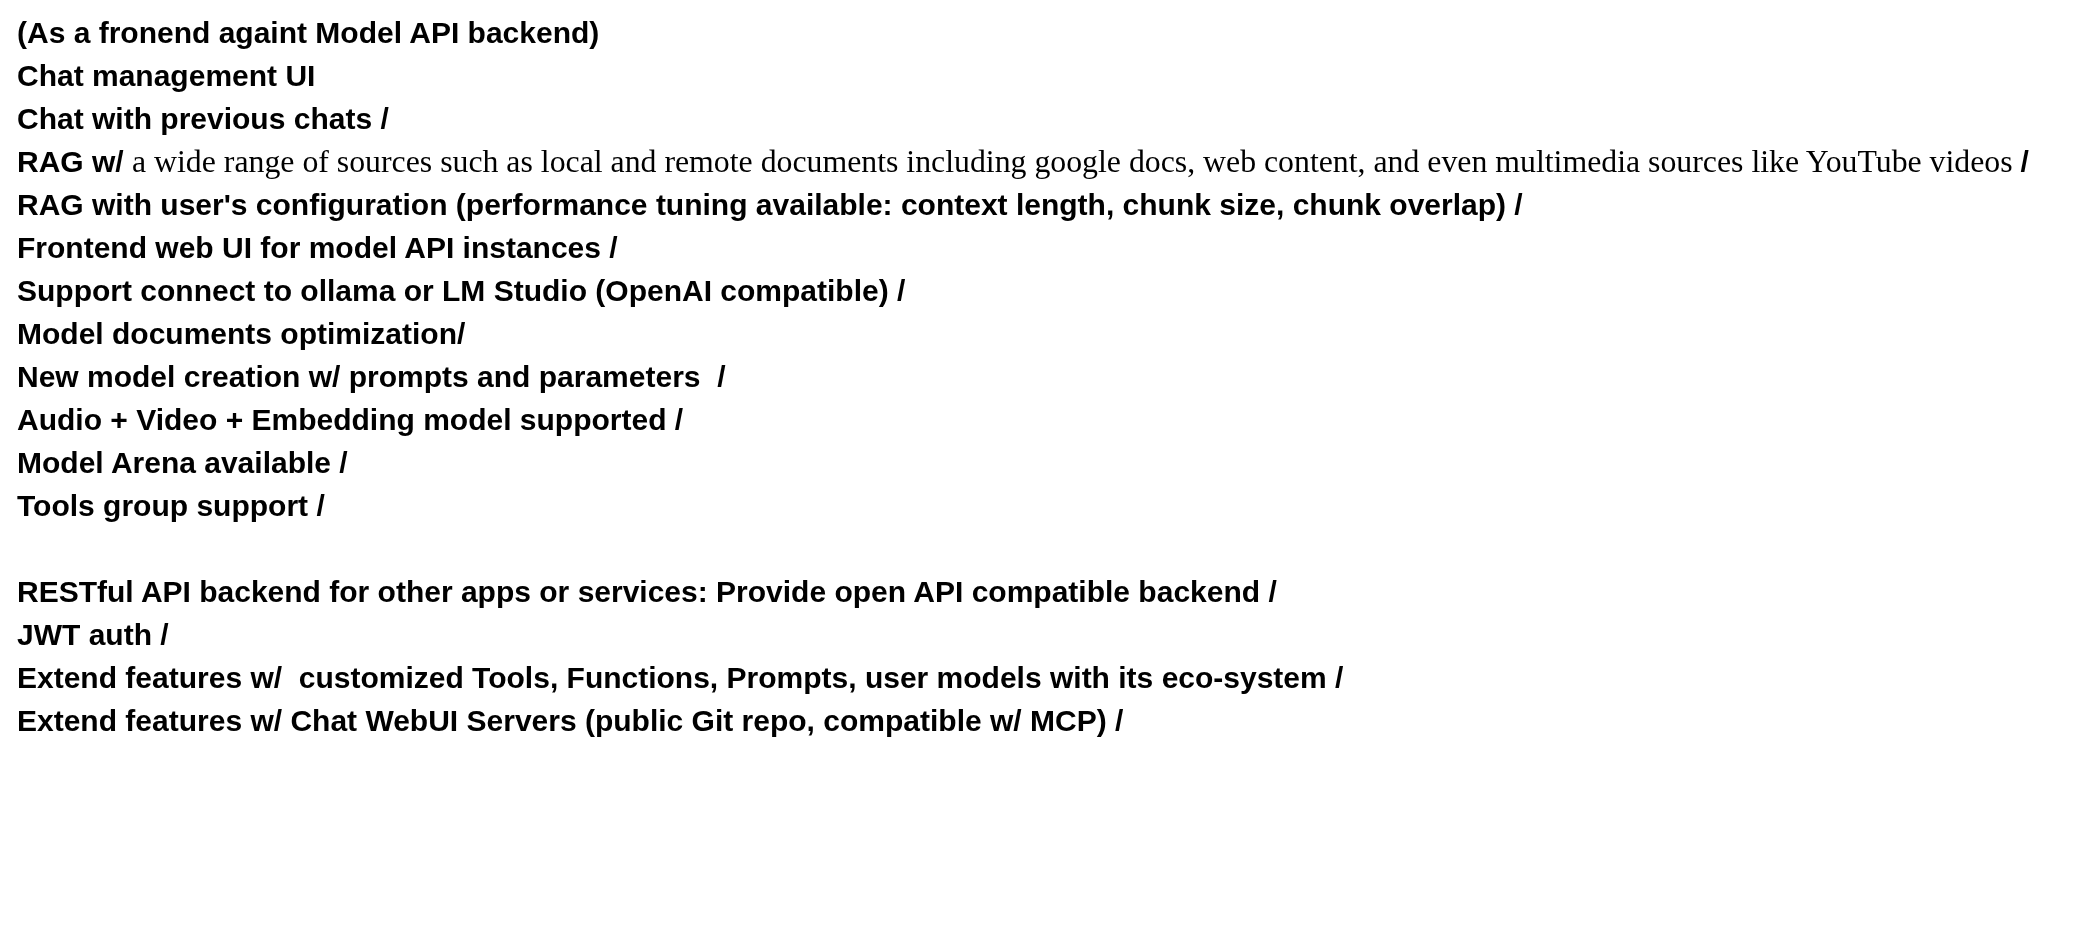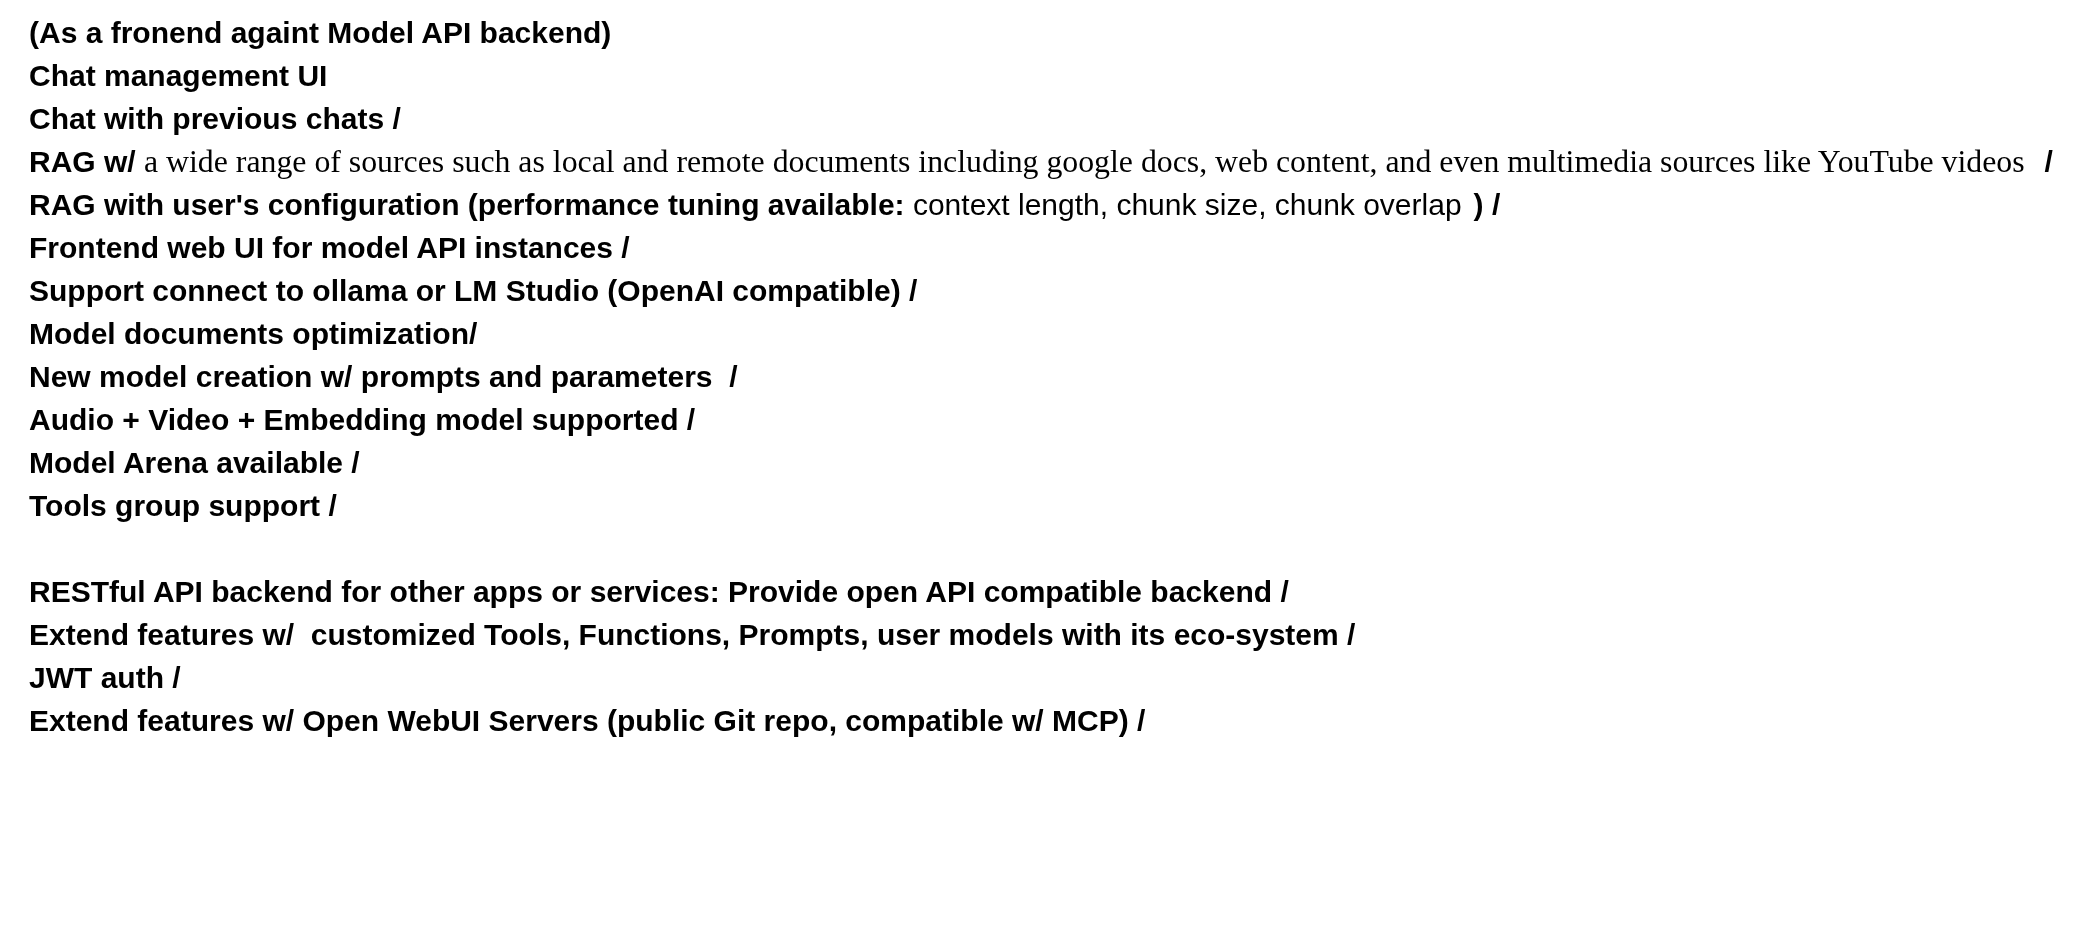--- a/index.html
+++ b/index.html
@@ -23,25 +23,24 @@
     width: 100%;
     height: 100%;
   }
   .line {
     white-space: pre;
     height: 43px;
   }
   .b {
     font-family: "Liberation Sans", sans-serif;
     font-weight: bold;
-    margin-left: 12px;
   }
   .r {
     font-family: "Liberation Sans", sans-serif;
-    font-weight: normal;
+    font-weight: bold;
     text-align: center;
   }
   .serif {
     font-family: "Liberation Serif", serif;
     font-weight: normal;
     font-size: 1.06em;
   }
 </style>
 </head>
 <body style="background: rgb(255, 255, 255); color: rgb(0, 0, 0);">
@@ -54,16 +53,16 @@
     <div class="line"><span class="b">RAG with user's configuration (performance tuning available: </span><span class="r">context length, chunk size, chunk overlap</span><span class="b">) /</span></div>
     <div class="line"><span class="b">Frontend web UI for model API instances /</span></div>
     <div class="line"><span class="b">Support connect to ollama or LM Studio (OpenAI compatible) /</span></div>
     <div class="line"><span class="b">Model documents optimization/</span></div>
     <div class="line"><span class="b">New model creation w/ prompts and parameters  /</span></div>
     <div class="line"><span class="b">Audio + Video + Embedding model supported /</span></div>
     <div class="line"><span class="b">Model Arena available /</span></div>
     <div class="line"><span class="b">Tools group support /</span></div>
     <div class="line"></div>
     <div class="line"><span class="b">RESTful API backend for other apps or services: Provide open API compatible backend /</span></div>
+    <div class="line"><span class="b">JWT auth /</span></div>
     <div class="line"><span class="b">Extend features w/  customized Tools, Functions, Prompts, user models with its eco-system /</span></div>
-    <div class="line"><span class="b">JWT auth /</span></div>
-    <div class="line"><span class="b">Extend features w/ Open WebUI Servers (public Git repo, compatible w/ MCP) /</span></div>
+    <div class="line"><span class="b">Extend features w/ Chat WebUI Servers (public Git repo, compatible w/ MCP) /</span></div>
   </div>
 
 </body></html>

